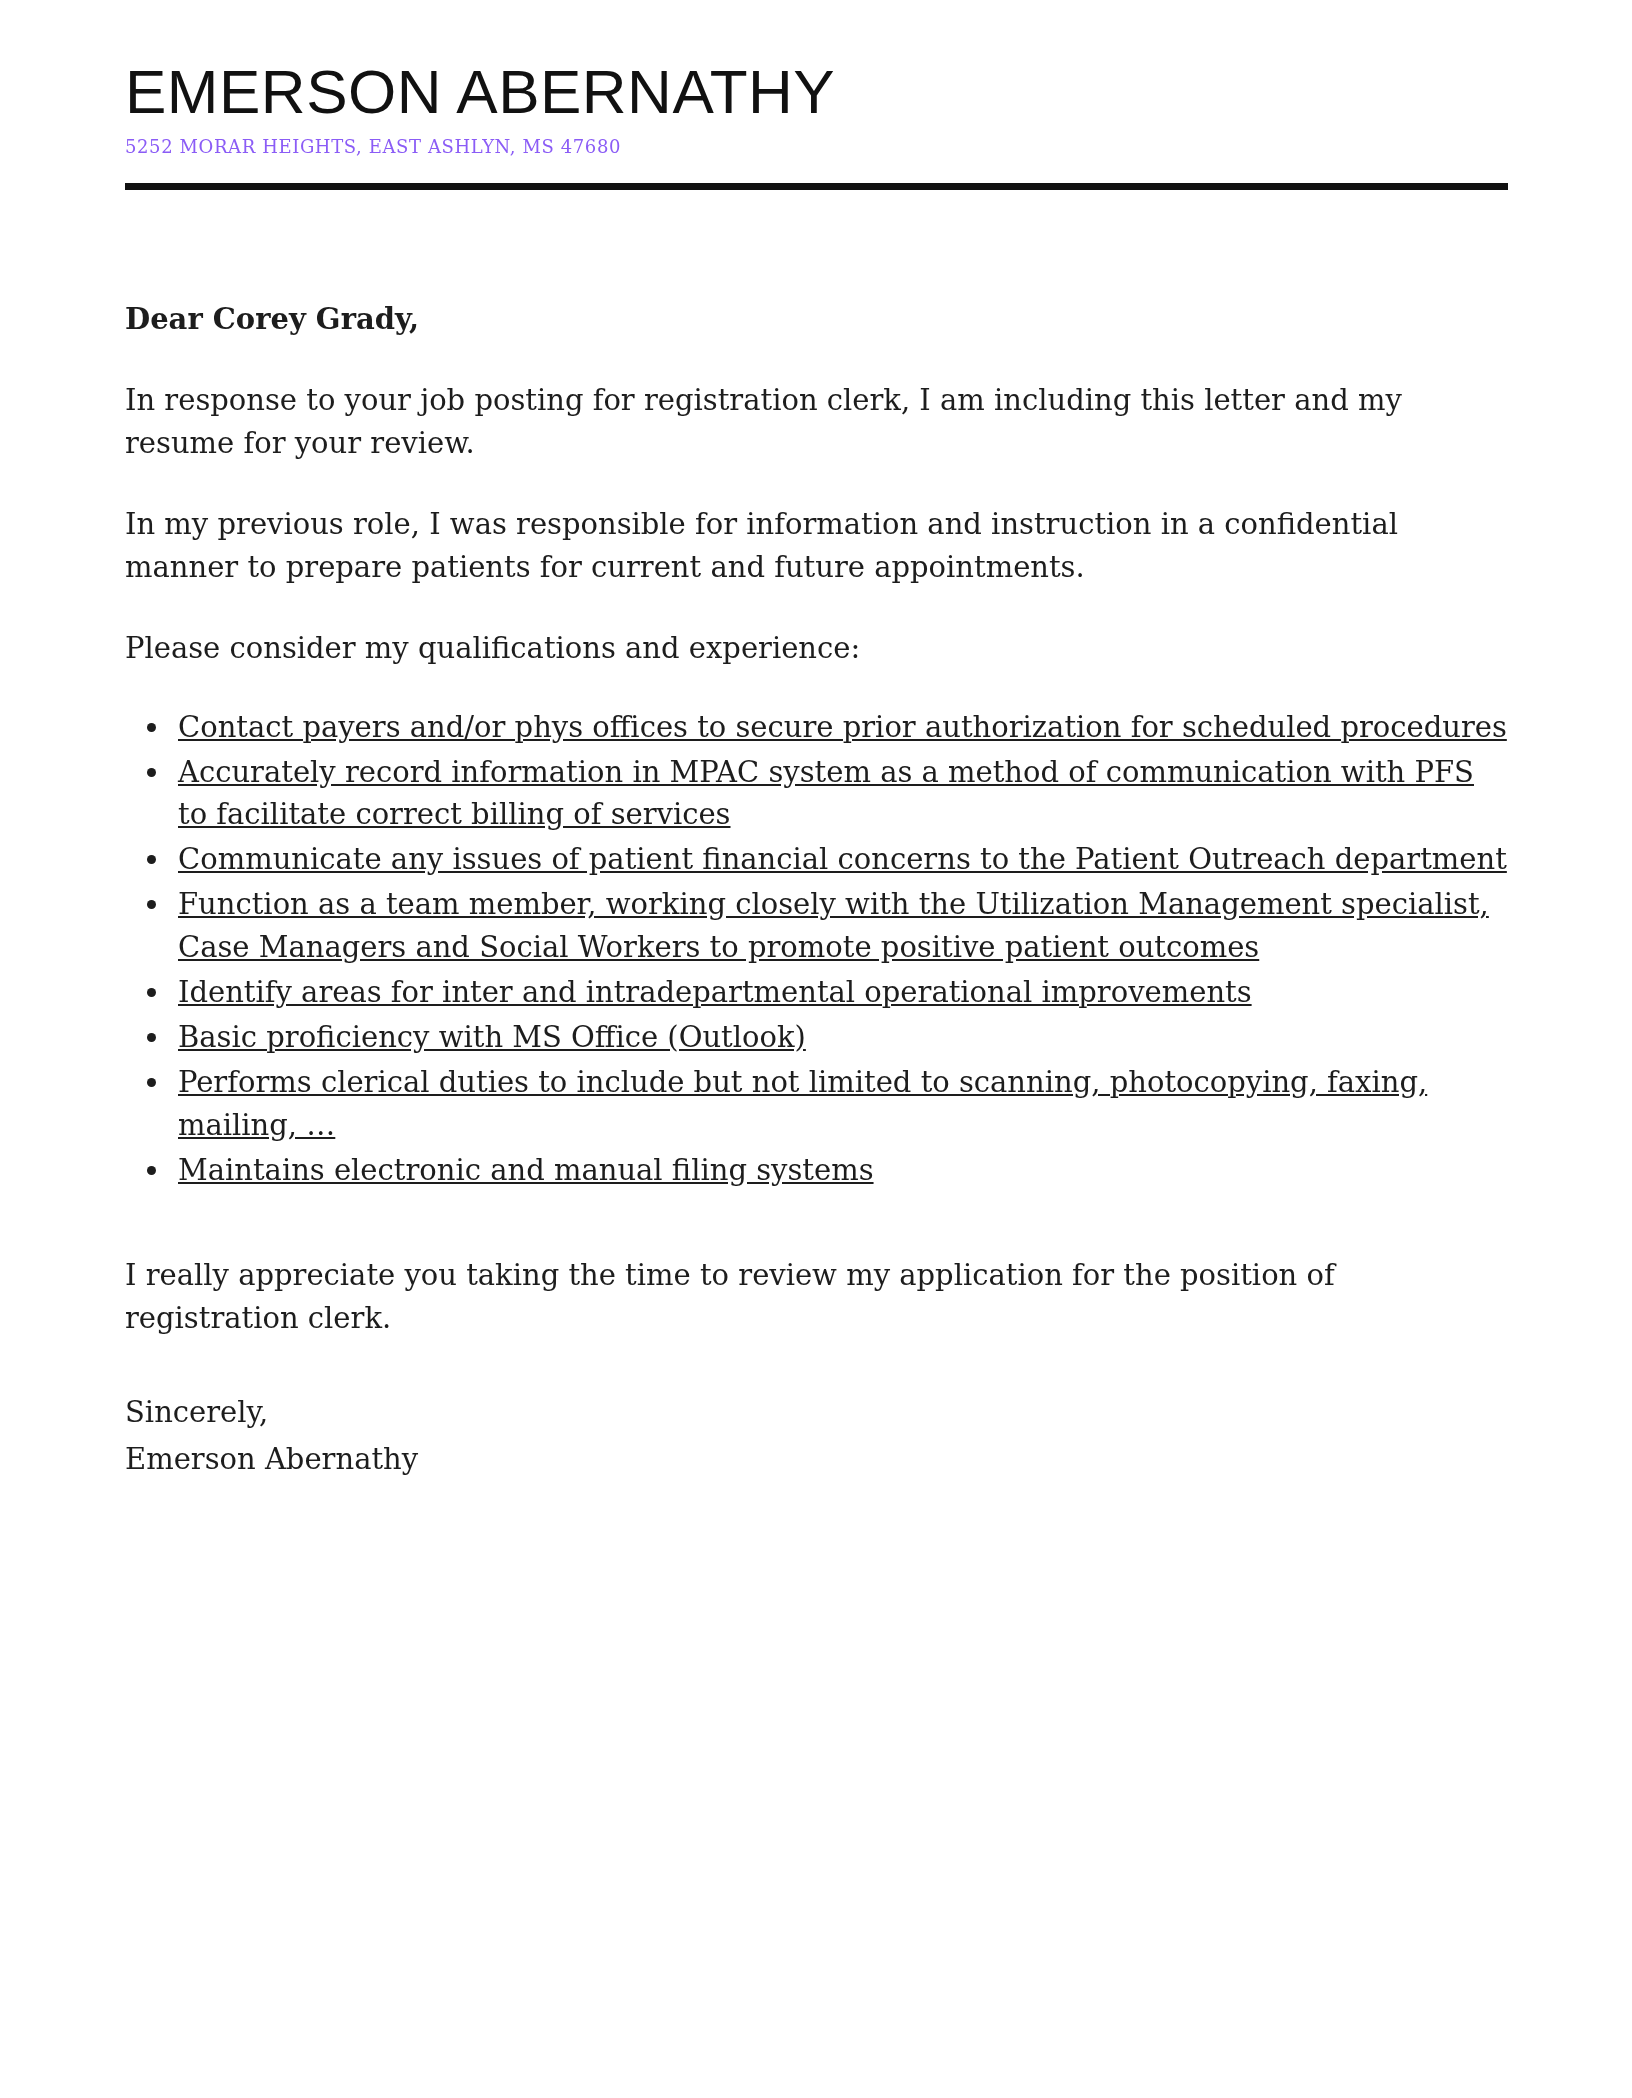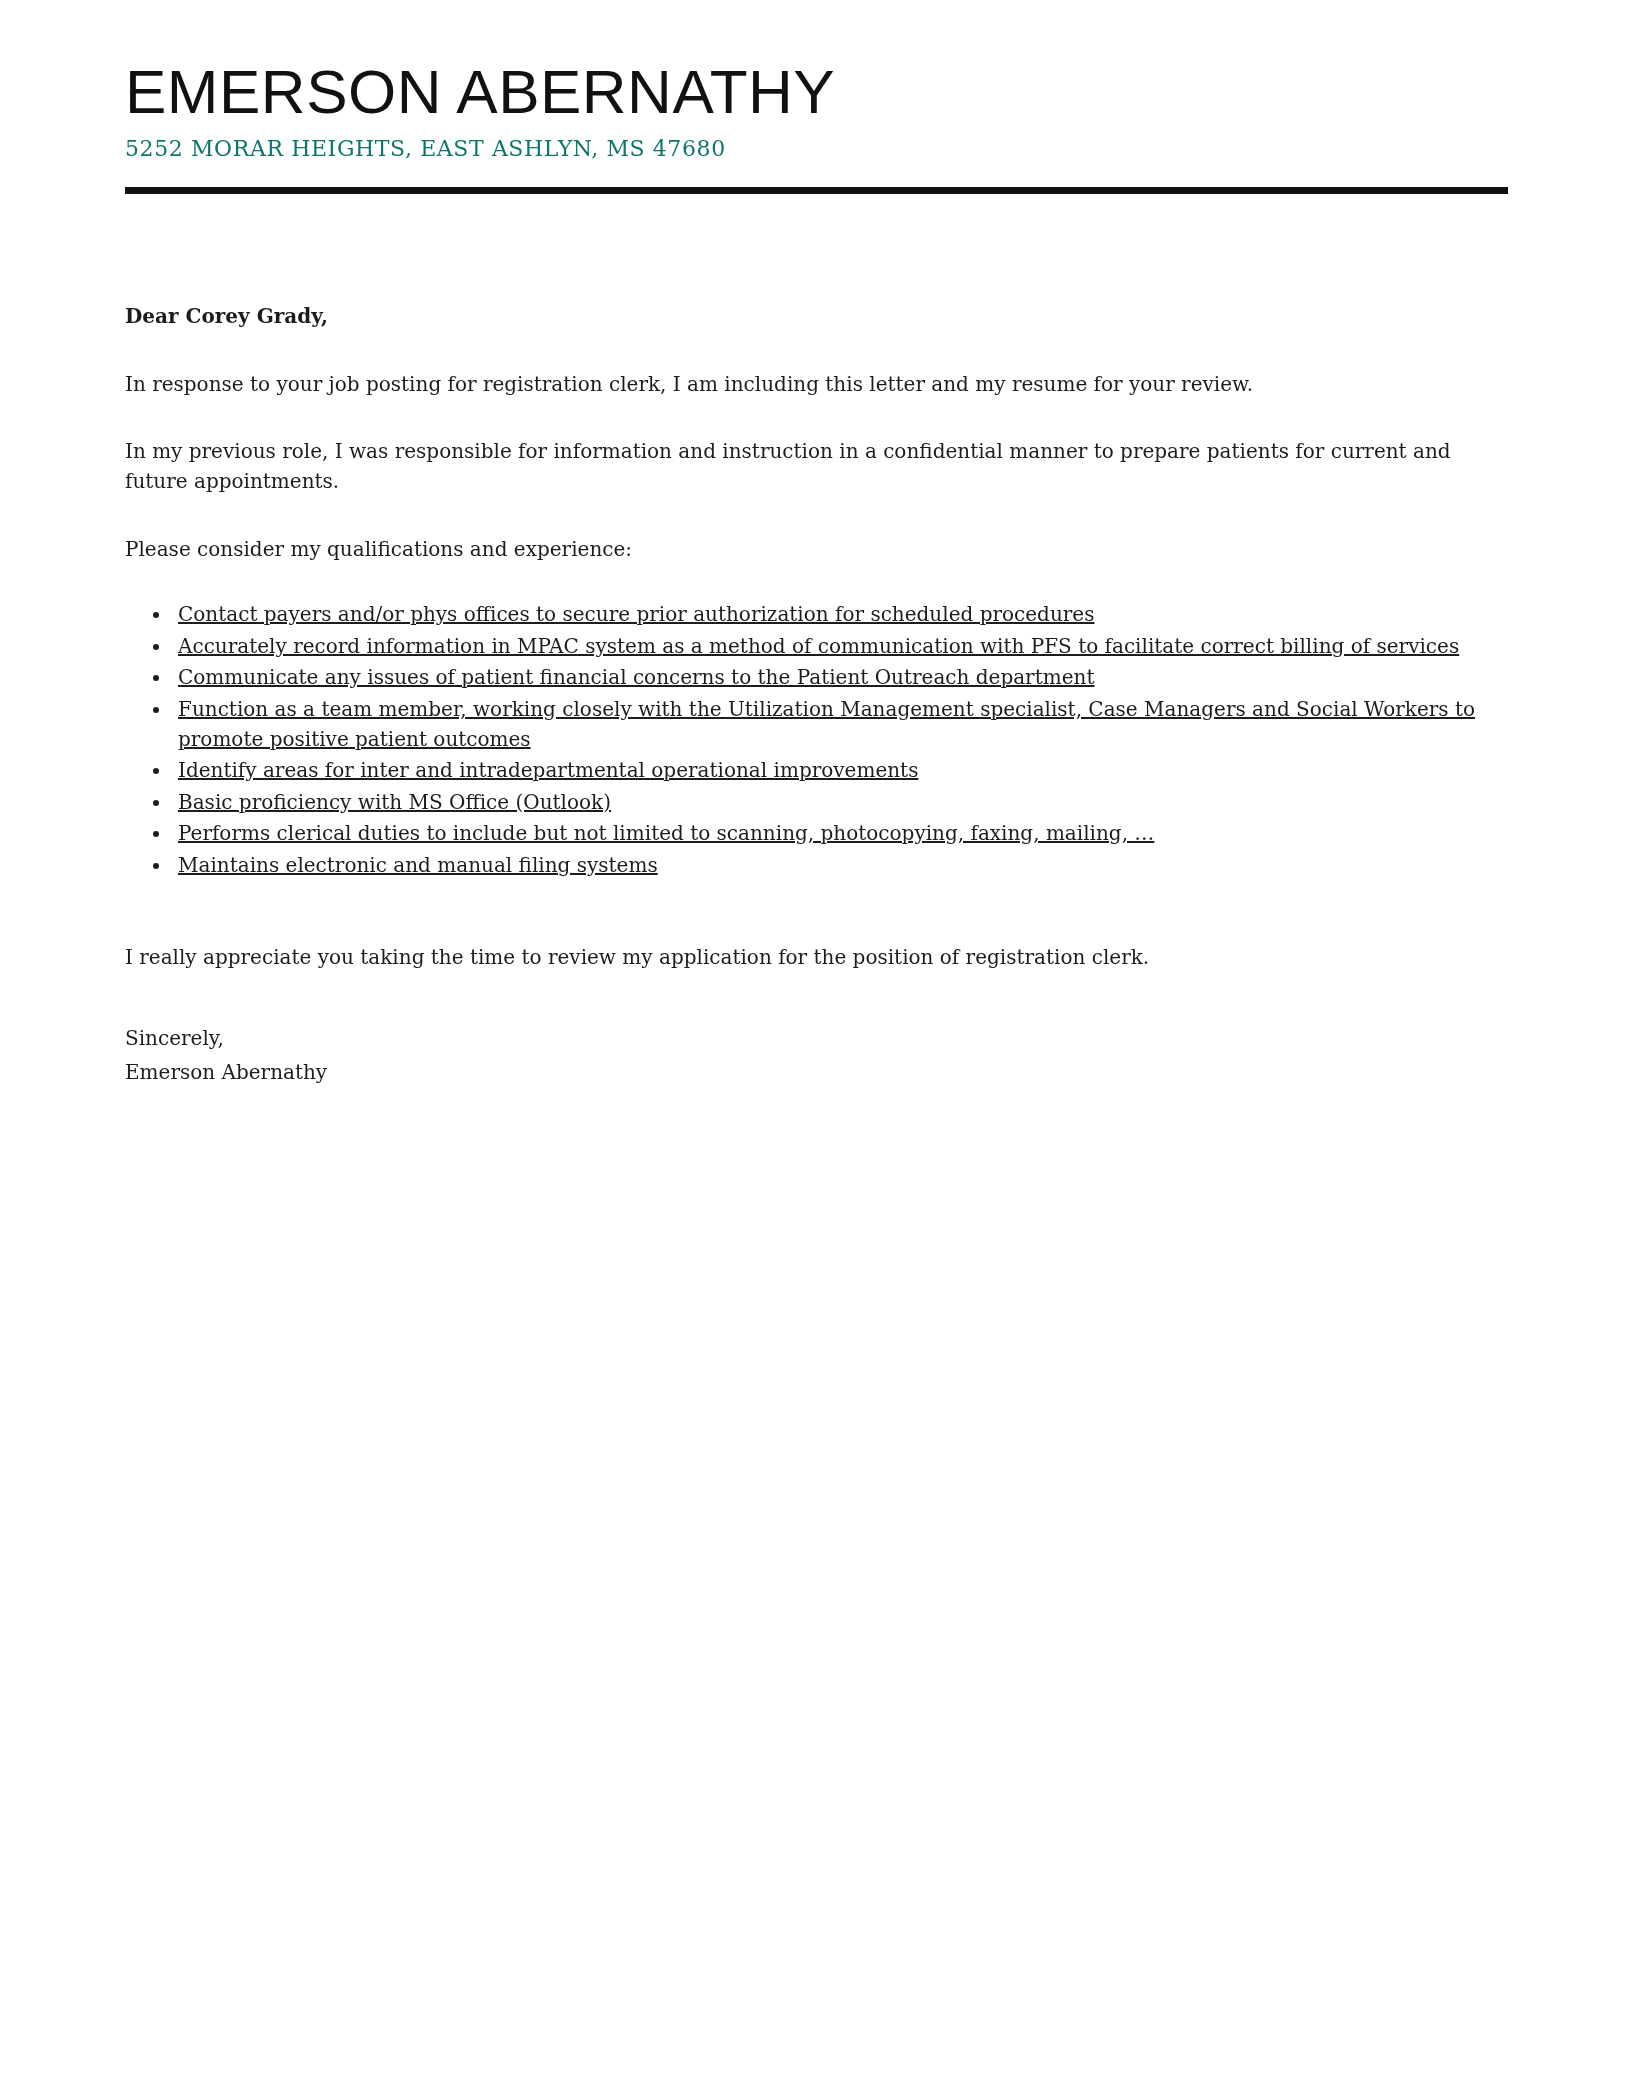--- a/index.html
+++ b/index.html
@@ -29,34 +29,34 @@
   .sender-name {
     font-family: "Liberation Sans", sans-serif;
     font-size: 62px;
     font-weight: 400;
     letter-spacing: 0.5px;
     color: #111111;
     margin: 0 0 10px 0;
     line-height: 1.1;
   }
   .sender-address {
-    font-size: 22px;
+    font-size: 18px;
     letter-spacing: 0.6px;
-    color: #0f766e;
+    color: #8b5cf6;
     margin: 0 0 26px 0;
   }
   .head-rule {
     border: none;
     height: 7px;
     background: #111111;
     margin: 0 0 0 0;
   }
   
   .letter-body {
-    font-size: 20px;
+    font-size: 29px;
     line-height: 1.48;
   }
   .salutation {
     font-weight: bold;
     margin: 108px 0 0 0;
   }
   .para {
     margin: 38px 0 0 0;
   }
   ul.qual-list {

